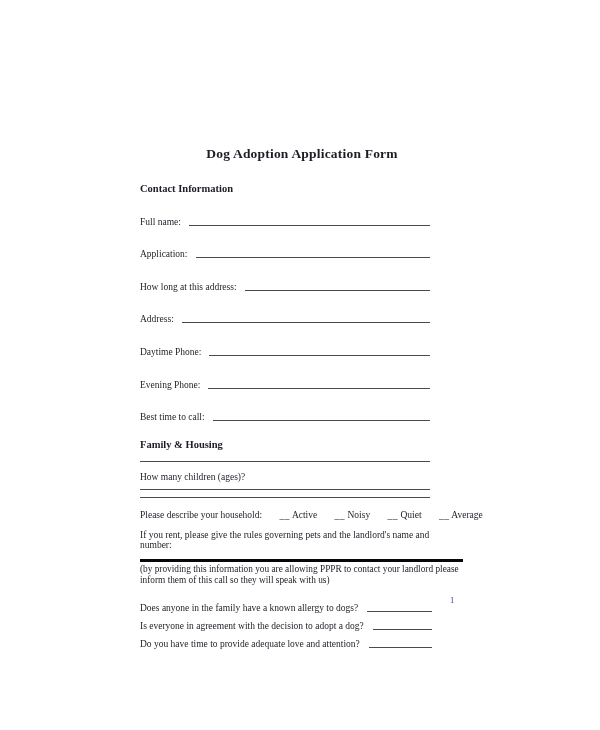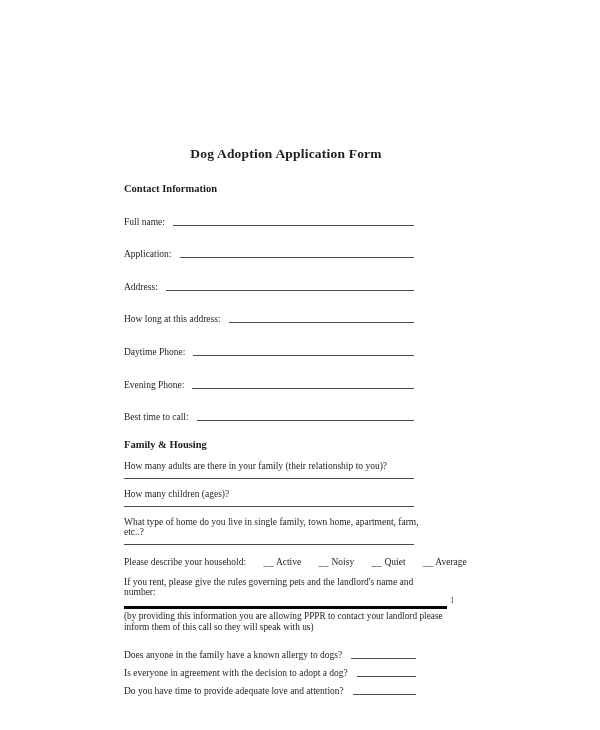--- a/index.html
+++ b/index.html
@@ -7,21 +7,21 @@
     position: relative;
     width: 600px;
     height: 730px;
     background: #ffffff;
     font-family: "Liberation Serif", serif;
     color: #1d1d26;
     overflow: hidden;
   }
   .content {
     position: absolute;
-    left: 124px;
+    left: 140px;
     top: 146px;
     width: 324px;
   }
   .doc-title {
     font-size: 13.5px;
     font-weight: bold;
     text-align: center;
     letter-spacing: 0.2px;
     margin: 0 0 21px 0;
   }
@@ -113,52 +113,50 @@
       <div class="fields">
         <div class="field-row">
           <span class="label">Full name:</span>
           <div class="field-line"></div>
         </div>
         <div class="field-row">
           <span class="label">Application:</span>
           <div class="field-line"></div>
         </div>
         <div class="field-row">
-          <span class="label">Address:</span>
+          <span class="label">How long at this address:</span>
           <div class="field-line"></div>
         </div>
         <div class="field-row">
-          <span class="label">How long at this address:</span>
+          <span class="label">Address:</span>
           <div class="field-line"></div>
         </div>
         <div class="field-row">
           <span class="label">Daytime Phone:</span>
           <div class="field-line"></div>
         </div>
         <div class="field-row">
           <span class="label">Evening Phone:</span>
           <div class="field-line"></div>
         </div>
         <div class="field-row">
           <span class="label">Best time to call:</span>
           <div class="field-line"></div>
         </div>
       </div>
     </div>
 
     <div class="family">
       <div class="section-heading">Family &amp; Housing</div>
 
-      <p class="q">How many adults are there in your family (their relationship to you)?</p>
       <div class="q-line"></div>
 
       <p class="q">How many children (ages)?</p>
       <div class="q-line"></div>
 
-      <p class="q">What type of home do you live in single family, town home, apartment, farm, etc..?</p>
       <div class="q-line"></div>
 
       <div class="household-row">
         <span>Please describe your household:</span>
         <span class="household-option"><span class="blank">__</span> <span>Active</span></span>
         <span class="household-option"><span class="blank">__</span> <span>Noisy</span></span>
         <span class="household-option"><span class="blank">__</span> <span>Quiet</span></span>
         <span class="household-option"><span class="blank">__</span> <span>Average</span></span>
       </div>
 

